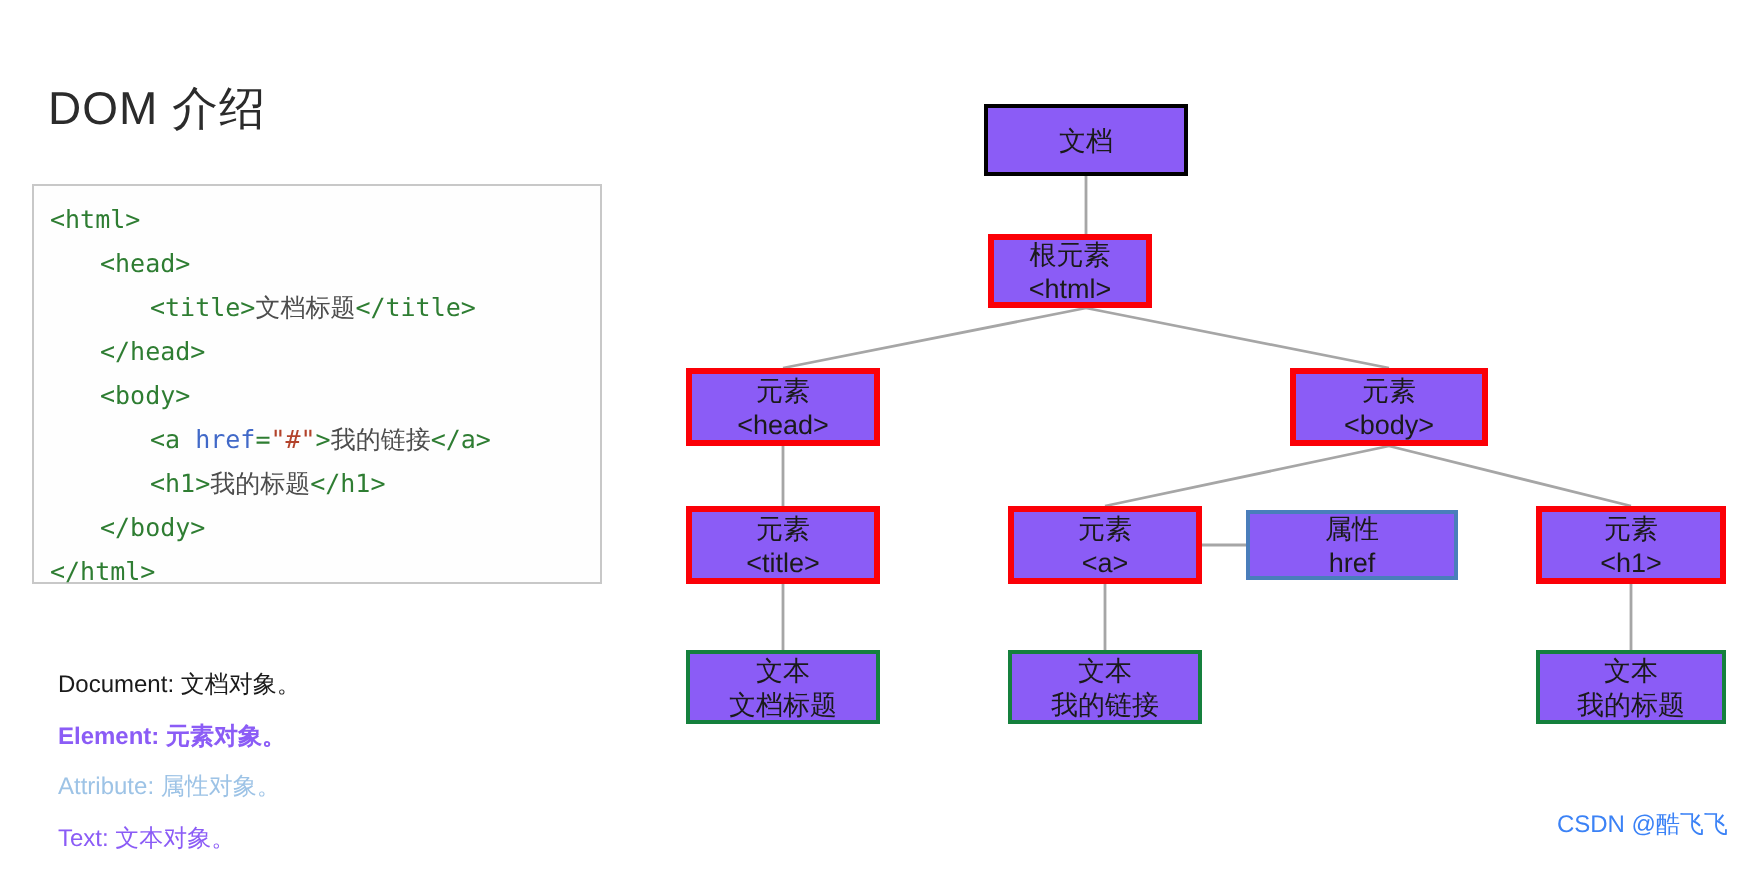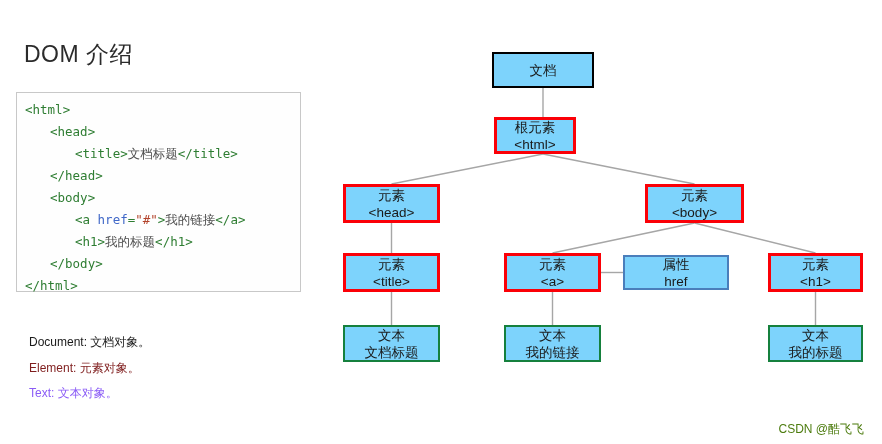--- a/index.html
+++ b/index.html
@@ -66,57 +66,58 @@
     position: absolute;
     left: 0;
     top: 0;
     width: 882px;
     height: 444px;
     pointer-events: none;
   }
   .node {
     position: absolute;
     box-sizing: border-box;
-    background: #7dd3fc;
+    background: #8b5cf6;
     display: flex;
     flex-direction: column;
     align-items: center;
     justify-content: center;
     font-size: 13.5px;
     line-height: 17px;
     color: #1a1a1a;
     text-align: center;
     white-space: nowrap;
   }
   .node .l2 { font-family: "Liberation Sans", "DejaVu Sans", sans-serif; }
 
   .b-doc  { border: 2px solid #000000; }
   .b-elem { border: 3px solid #fb0007; }
   .b-attr { border: 2px solid #4a7ebb; }
   .b-text { border: 2px solid #15803d; }
 
   #watermark {
     position: absolute;
     right: 18px;
-    bottom: 6px;
+    bottom: 23px;
     font-size: 12px;
-    color: #4d7c0f;
+    color: #3b82f6;
     white-space: nowrap;
   }
 </style>
 </head>
 <body>
 
 <div id="page-title">DOM 介绍</div>
 
 <div id="code-block"><span class="ln"><span class="tag">&lt;html&gt;</span></span><span class="ln ind1"><span class="tag">&lt;head&gt;</span></span><span class="ln ind2"><span class="tag">&lt;title&gt;</span><span class="txt">文档标题</span><span class="tag">&lt;/title&gt;</span></span><span class="ln ind1"><span class="tag">&lt;/head&gt;</span></span><span class="ln ind1"><span class="tag">&lt;body&gt;</span></span><span class="ln ind2"><span class="tag">&lt;a </span><span class="attr">href</span><span class="tag">=</span><span class="val">"#"</span><span class="tag">&gt;</span><span class="txt">我的链接</span><span class="tag">&lt;/a&gt;</span></span><span class="ln ind2"><span class="tag">&lt;h1&gt;</span><span class="txt">我的标题</span><span class="tag">&lt;/h1&gt;</span></span><span class="ln ind1"><span class="tag">&lt;/body&gt;</span></span><span class="ln"><span class="tag">&lt;/html&gt;</span></span></div>
 
 <div id="legend">
     <div class="row" style="color: rgb(26, 26, 26);"><span>Document:</span><span> 文档对象。</span></div>
-    <div class="row" style="color: #7f1d1d;"><span>Element:</span><span> 元素对象。</span></div>
+    <div class="row" style="color: #8b5cf6; font-weight: bold;"><span>Element:</span><span> 元素对象。</span></div>
+    <div class="row" style="color: rgb(157, 195, 230);"><span>Attribute:</span><span> 属性对象。</span></div>
     <div class="row" style="color: #8b5cf6;"><span>Text:</span><span> 文本对象。</span></div>
   </div>
 
 <div id="tree">
   <svg id="tree-edges" width="882" height="444" style="position:absolute;left:0;top:0;">
       <line x1="543" y1="88" x2="543" y2="117" stroke="#a6a6a6" stroke-width="1.4"></line>
       <line x1="543" y1="154" x2="391.5" y2="184" stroke="#a6a6a6" stroke-width="1.4"></line>
       <line x1="543" y1="154" x2="694.5" y2="184" stroke="#a6a6a6" stroke-width="1.4"></line>
       <line x1="391.5" y1="223" x2="391.5" y2="253" stroke="#a6a6a6" stroke-width="1.4"></line>
       <line x1="694.5" y1="223" x2="552.5" y2="253" stroke="#a6a6a6" stroke-width="1.4"></line>

